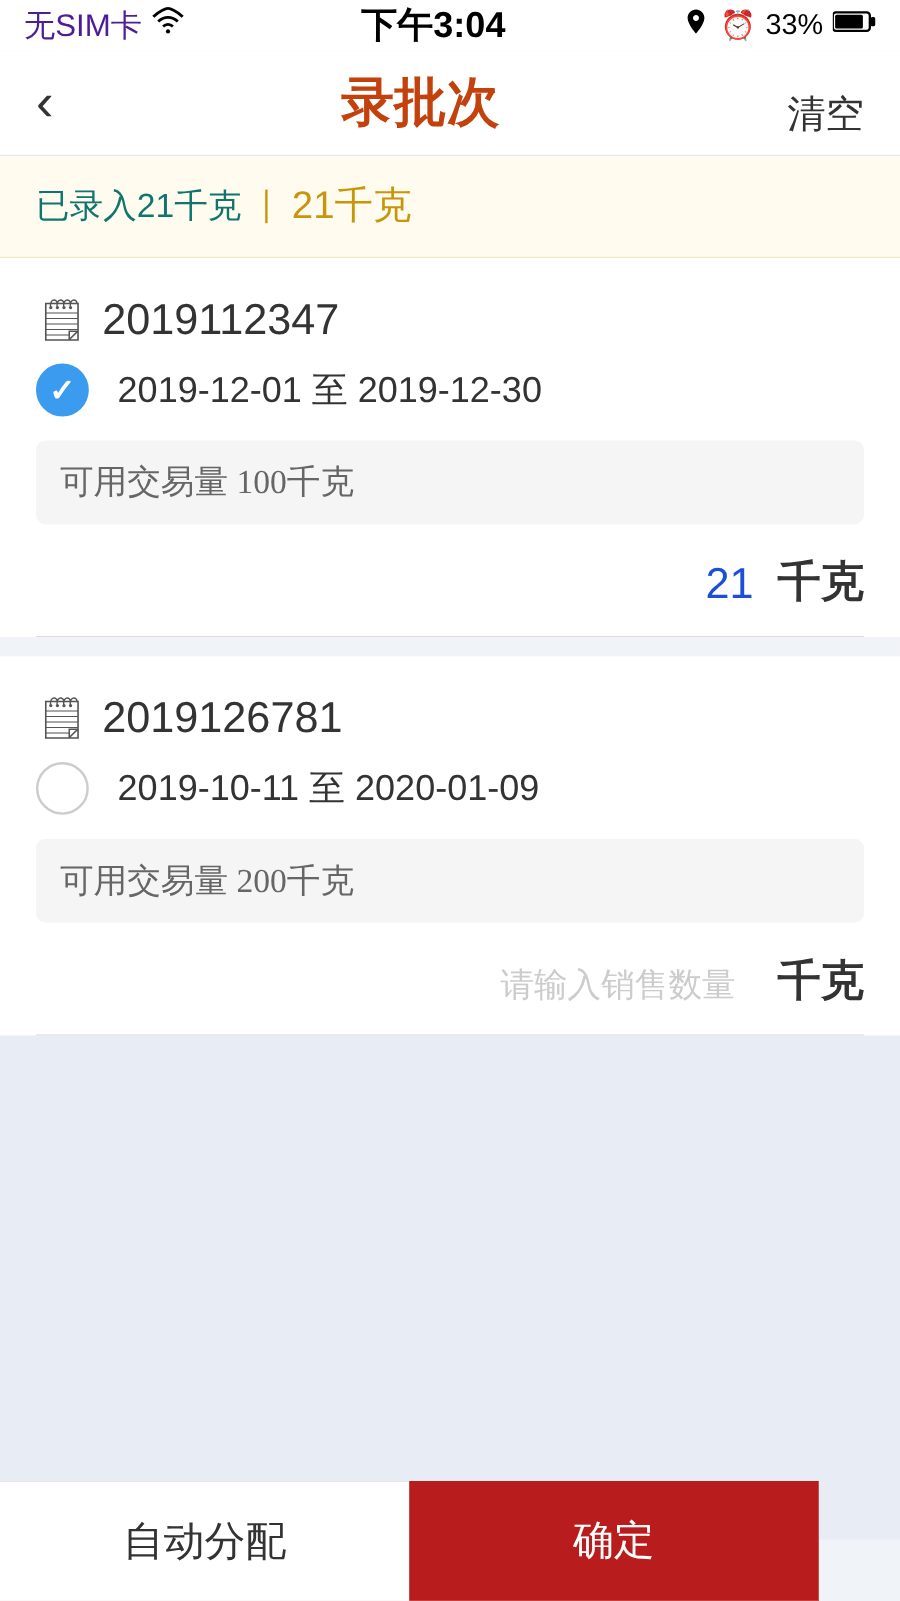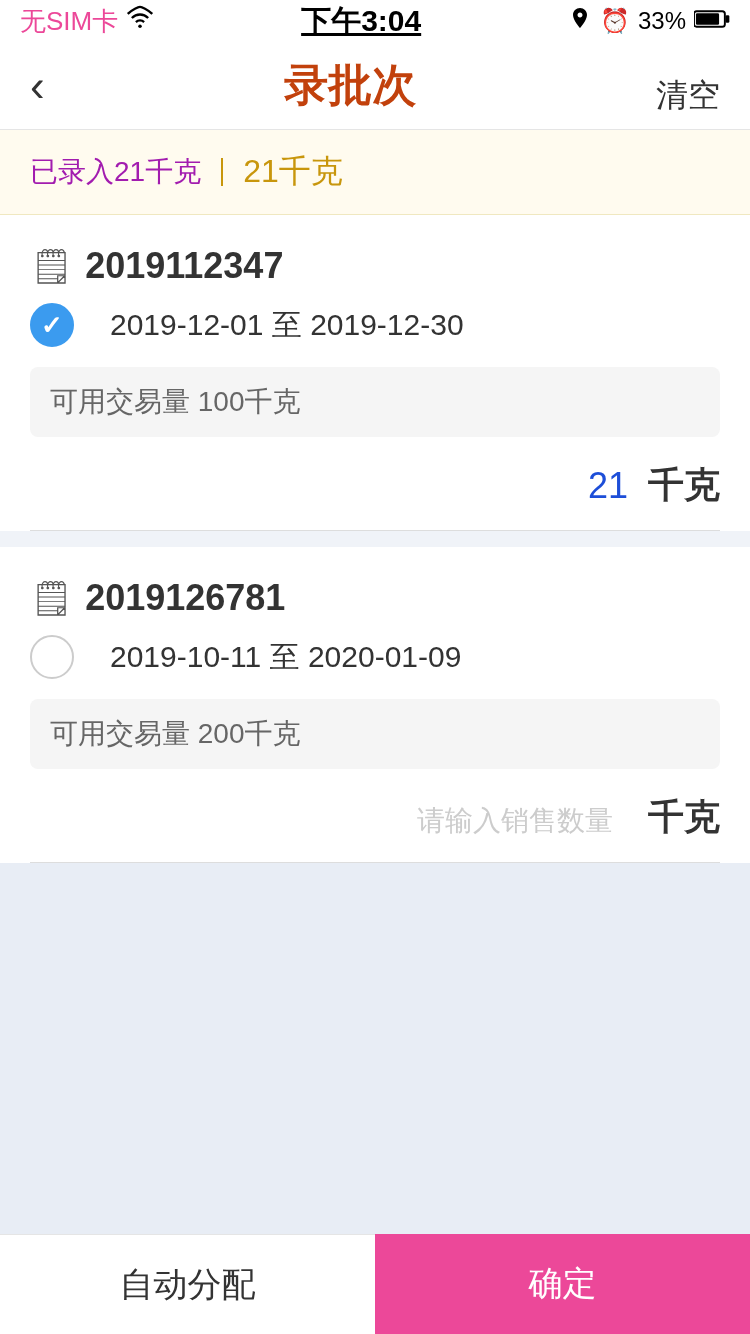--- a/index.html
+++ b/index.html
@@ -21,27 +21,26 @@
       align-items: center;
       justify-content: space-between;
       padding: 0 20px;
       font-size: 26px;
     }
     .status-left {
       display: flex;
       align-items: center;
       gap: 8px;
       font-size: 26px;
-      color: #ec4899;
+      color: #4c1d95;
     }
     .status-center {
       font-size: 30px;
       font-weight: 600;
       color: #000;
-      text-decoration: underline;
     }
     .status-right {
       display: flex;
       align-items: center;
       gap: 8px;
       font-size: 24px;
     }
 
     
     .nav-bar {
@@ -77,21 +76,21 @@
       width: 750px;
       background: #fffbef;
       padding: 20px 30px;
       display: flex;
       align-items: center;
       gap: 20px;
       border-bottom: 1px solid #f0e8c0;
     }
     .summary-label {
       font-size: 28px;
-      color: #a21caf;
+      color: #0f766e;
     }
     .summary-divider {
       width: 2px;
       height: 28px;
       background: #c8960c;
     }
     .summary-value {
       font-size: 32px;
       color: #c8960c;
     }
@@ -108,28 +107,28 @@
       align-items: center;
       gap: 12px;
       margin-bottom: 16px;
     }
     .batch-icon {
       font-size: 34px;
       color: #555;
     }
     .batch-id {
       font-size: 36px;
-      font-weight: 700;
+      font-weight: 400;
       color: #333;
     }
 
     .batch-date-row {
       display: flex;
       align-items: center;
-      gap: 36px;
+      gap: 24px;
       margin-bottom: 20px;
     }
     .radio-circle {
       width: 44px;
       height: 44px;
       border-radius: 50%;
       border: 2px solid #ccc;
       background: #fff;
       flex-shrink: 0;
     }
@@ -151,20 +150,21 @@
       color: #333;
     }
 
     .available-qty-box {
       background: #f5f5f5;
       border-radius: 8px;
       padding: 16px 20px;
       font-size: 28px;
       color: #666;
       margin-bottom: 0;
+      font-family: Liberation Serif, serif;
     }
 
     
     .input-row {
       display: flex;
       align-items: center;
       justify-content: flex-end;
       padding: 24px 0 20px 0;
       gap: 20px;
     }
@@ -204,21 +204,21 @@
 
     
     .empty-area {
       background: #e8edf5;
       flex: 1;
       min-height: 420px;
     }
 
     
     .bottom-bar {
-      width: 750px;
+      width: 682px;
       height: 100px;
       background: #fff;
       display: flex;
       position: fixed;
       bottom: 0;
       left: 0;
     }
     .btn-auto {
       flex: 1;
       display: flex;
@@ -231,21 +231,21 @@
       border-top: 1px solid #e5e5e5;
       cursor: pointer;
     }
     .btn-confirm {
       flex: 1;
       display: flex;
       align-items: center;
       justify-content: center;
       font-size: 34px;
       color: #fff;
-      background: #ec4899;
+      background: #b91c1c;
       border: none;
       cursor: pointer;
     }
 
     .page-container {
       display: flex;
       flex-direction: column;
       min-height: 1334px;
     }
 

